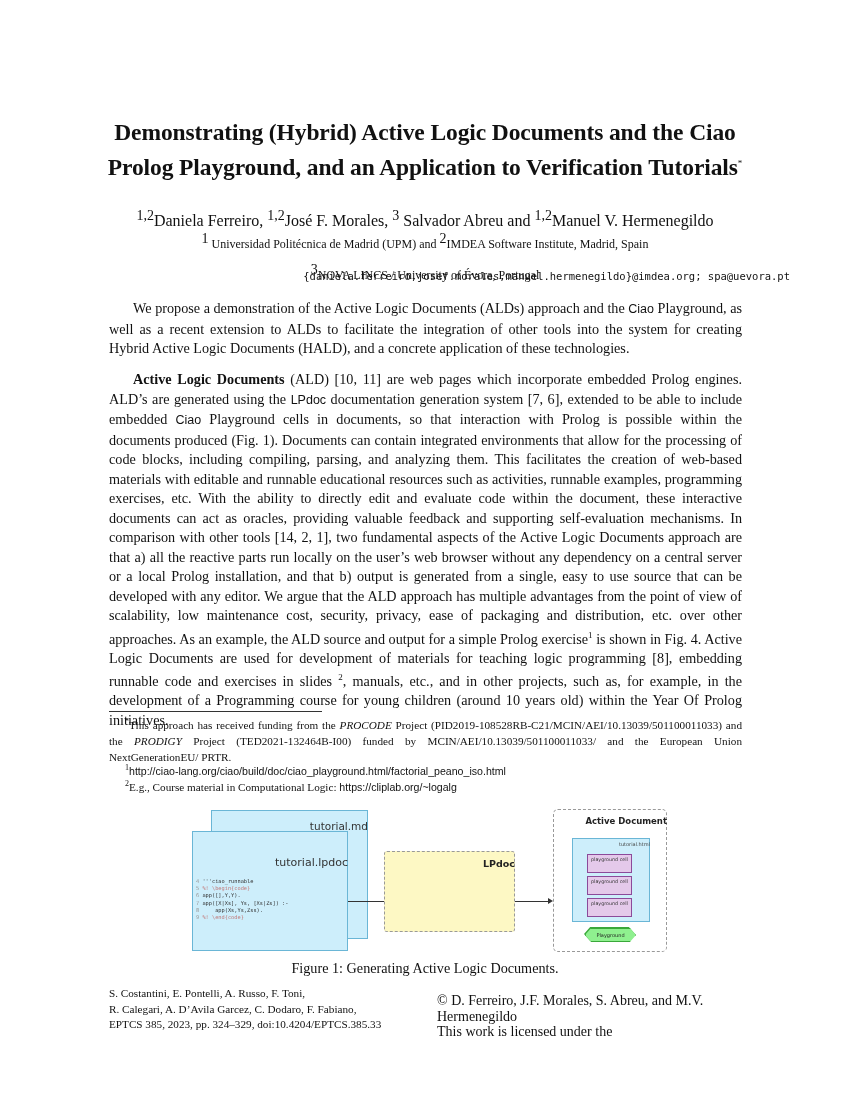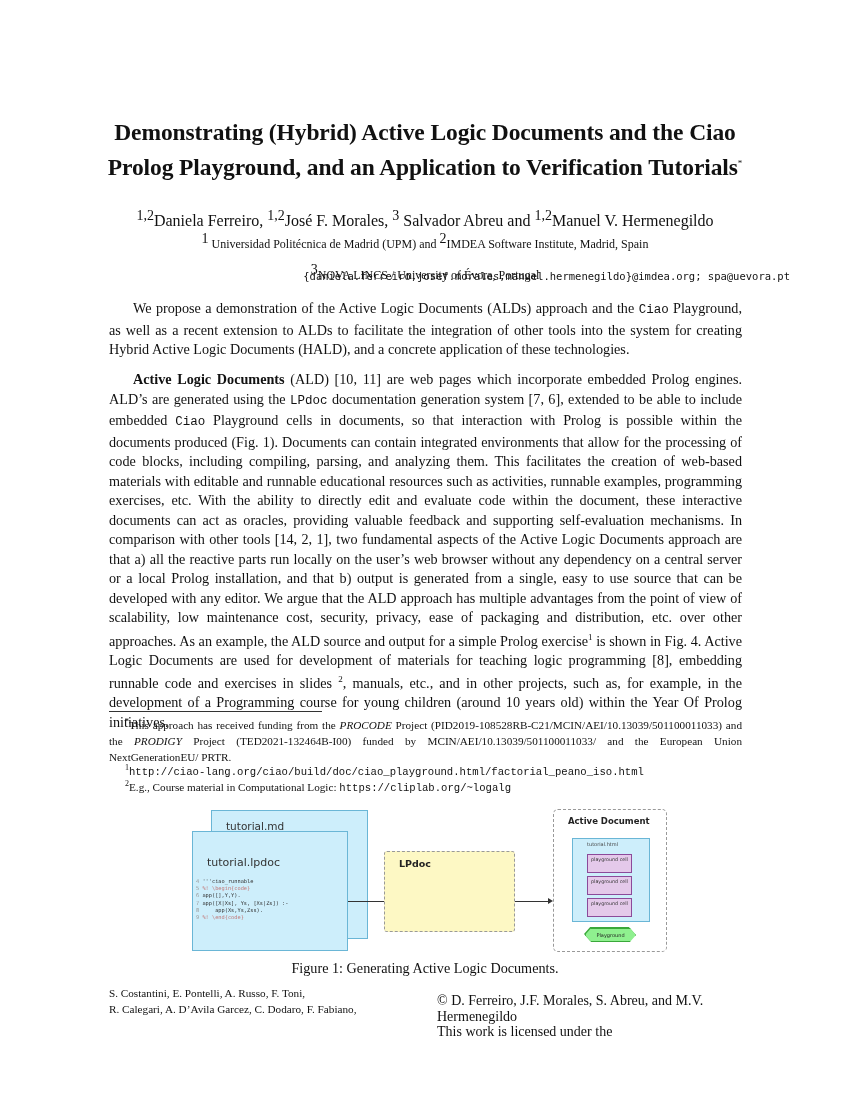--- a/index.html
+++ b/index.html
@@ -12,37 +12,37 @@
   .authors { left: 60px; width: 730px; top: 208px; text-align: center; font-size: 16px; }
   .authors sup, .aff sup { font-size: 14px; }
   .aff { left: 60px; width: 730px; text-align: center; font-size: 12px; }
   .aff1 { top: 231px; } .aff2 { top: 262px; text-align: center; }
   .emails { left: 60px; width: 730px; top: 270px; text-align: right;
             font-family: "DejaVu Sans Mono", monospace; font-size: 10.5px; }
   .para { left: 109px; width: 633px; font-size: 14.2px; line-height: 19.5px; text-align: justify;
           text-indent: 24px; }
   .p1 { top: 299px; }
   .p2 { top: 370px; }
-  .mono { font-family: Liberation Mono, monospace; font-size: 12.5px; }
+  .mono { font-family: Liberation Sans, sans-serif; font-size: 12.5px; }
   .footrule { left: 109px; top: 711px; width: 213px; height: 1px; background: #333; }
   .fn { left: 109px; width: 633px; font-size: 11.2px; line-height: 16px; text-align: justify; }
   .fn1 { top: 714px; text-indent: 16px; }
   .fn2 { top: 760px; padding-left: 16px; }
   .fn3 { top: 776px; padding-left: 16px; }
   .fn sup { font-size: 8px; }
   .fn .mono { font-size: 10.6px; }
   .caption { left: 60px; width: 730px; top: 960px; text-align: center; font-size: 14.2px; }
   .venue { left: 109px; top: 986px; width: 330px; font-size: 11.2px; line-height: 15.5px; }
   .license { left: 437px; top: 993px; width: 330px; font-size: 14px; line-height: 15.5px; font-family: Liberation Serif, serif; }
   
   .fig { left: 180px; top: 800px; width: 500px; height: 160px; }
   .fig-box { position: absolute; box-sizing: border-box; }
   .md-box { left: 31px; top: 10px; width: 157px; height: 129px; background: #cdeefb; border: 1px solid #6ab6d6; }
   .lp-box { left: 12px; top: 31px; width: 156px; height: 120px; background: #cdeefb; border: 1px solid #6ab6d6; }
-  .fig-label { position: absolute; font-family: "DejaVu Sans", sans-serif; text-align: left; margin-left: 15px; }
+  .fig-label { position: absolute; font-family: "DejaVu Sans", sans-serif; text-align: right; }
   .md-label { left: 31px; top: 20px; width: 157px; font-size: 10.5px; color: #333; }
   .lp-label { left: 12px; top: 56px; width: 156px; font-size: 11px; color: #333; }
   .code { position: absolute; left: 16px; top: 78px; font-family: "DejaVu Sans Mono", monospace;
           font-size: 5.3px; line-height: 7.2px; color: #333; white-space: pre; }
   .code .ln { color: #999; }
   .code .cmt { color: #c27a7a; }
   .conn { position: absolute; height: 1px; background: #333; }
   .conn1 { left: 168px; top: 101px; width: 36px; }
   .conn2 { left: 335px; top: 101px; width: 36px; }
   .arrowhead { position: absolute; left: 368px; top: 98px; width: 0; height: 0;
@@ -113,17 +113,18 @@
   <div class="cell cell1">playground cell</div>
   <div class="cell cell2">playground cell</div>
   <div class="pg-outline"></div>
   <div class="pg-badge">Playground</div>
 </div>
 <div class="abs caption">Figure 1: Generating Active Logic Documents.</div>
 
 <div class="abs venue">
   <div>S. Costantini, E. Pontelli, A. Russo, F. Toni,</div>
   <div>R. Calegari, A. D’Avila Garcez, C. Dodaro, F. Fabiano,</div>
+  <div>EPTCS 385, 2023, pp. 324–329, doi:10.4204/EPTCS.385.33</div>
 </div>
 <div class="abs license">
   <div>© D. Ferreiro, J.F. Morales, S. Abreu, and M.V. Hermenegildo</div>
   <div>This work is licensed under the</div>
 </div>
 
 </body></html>

